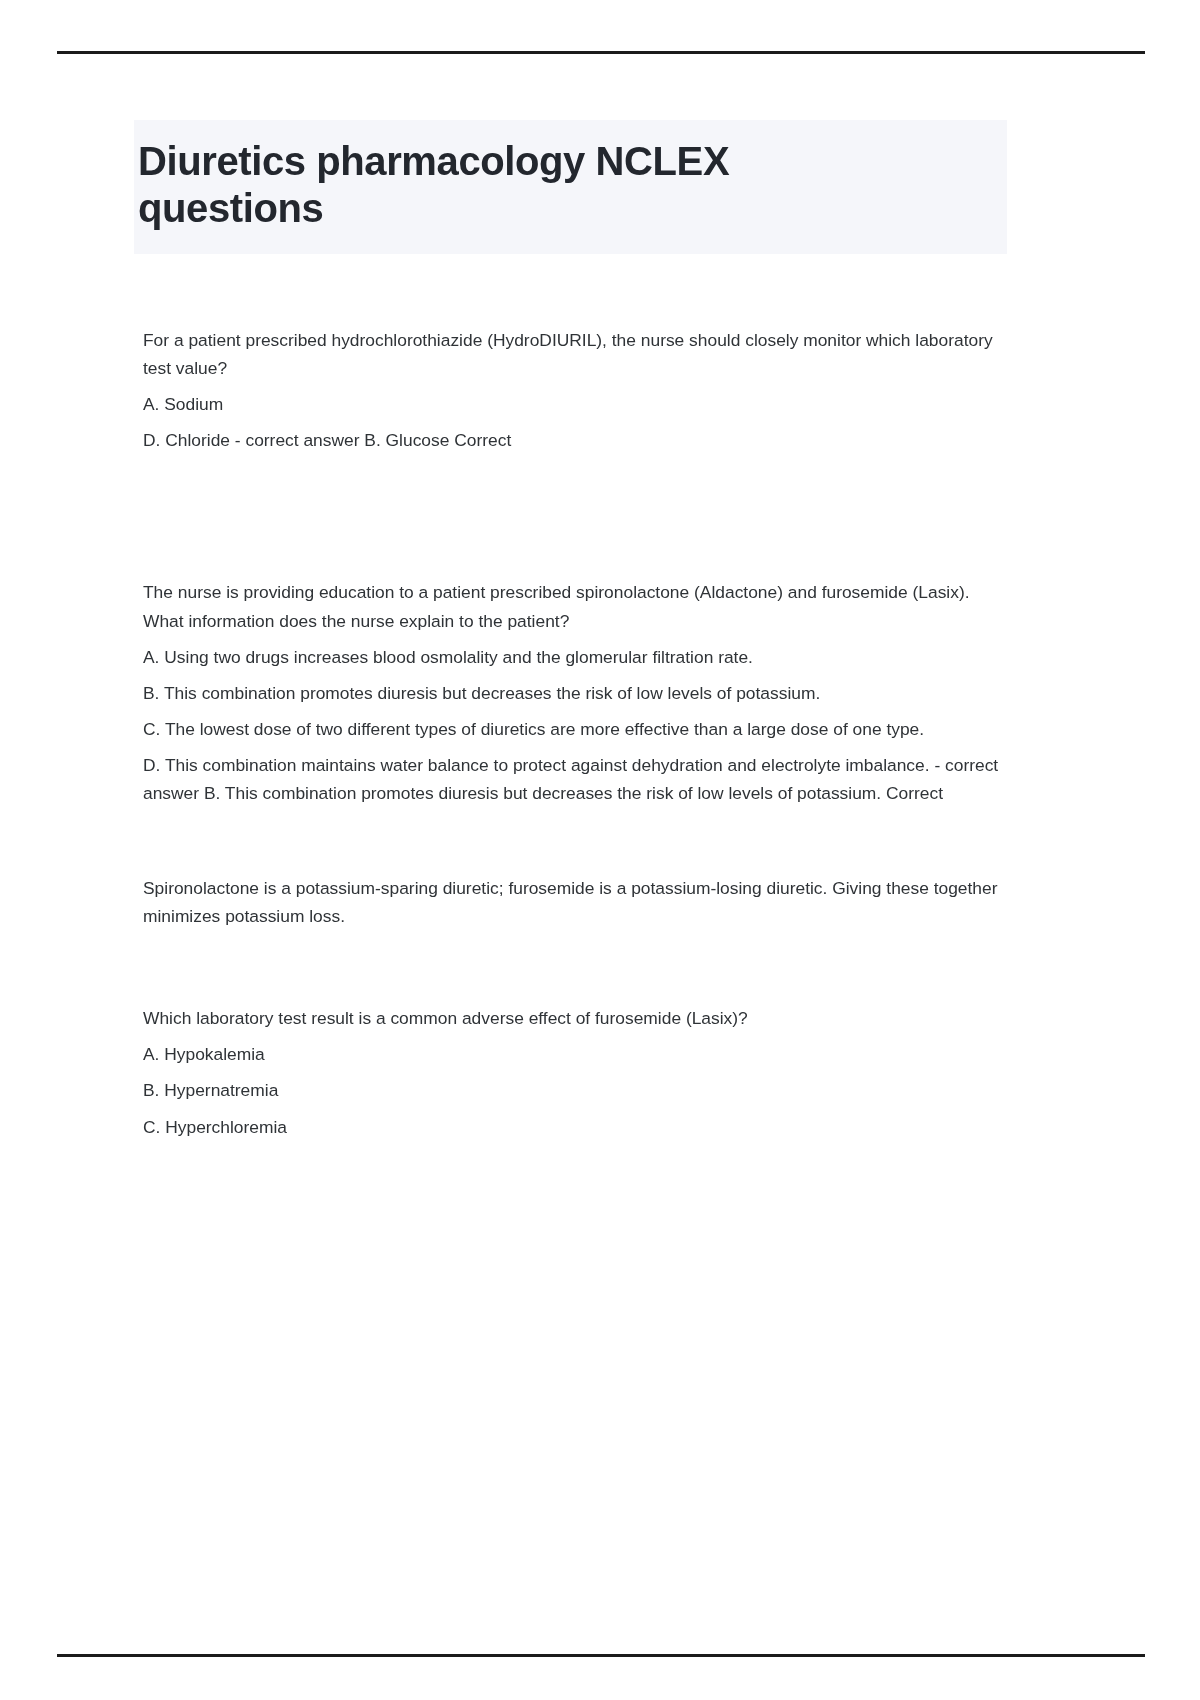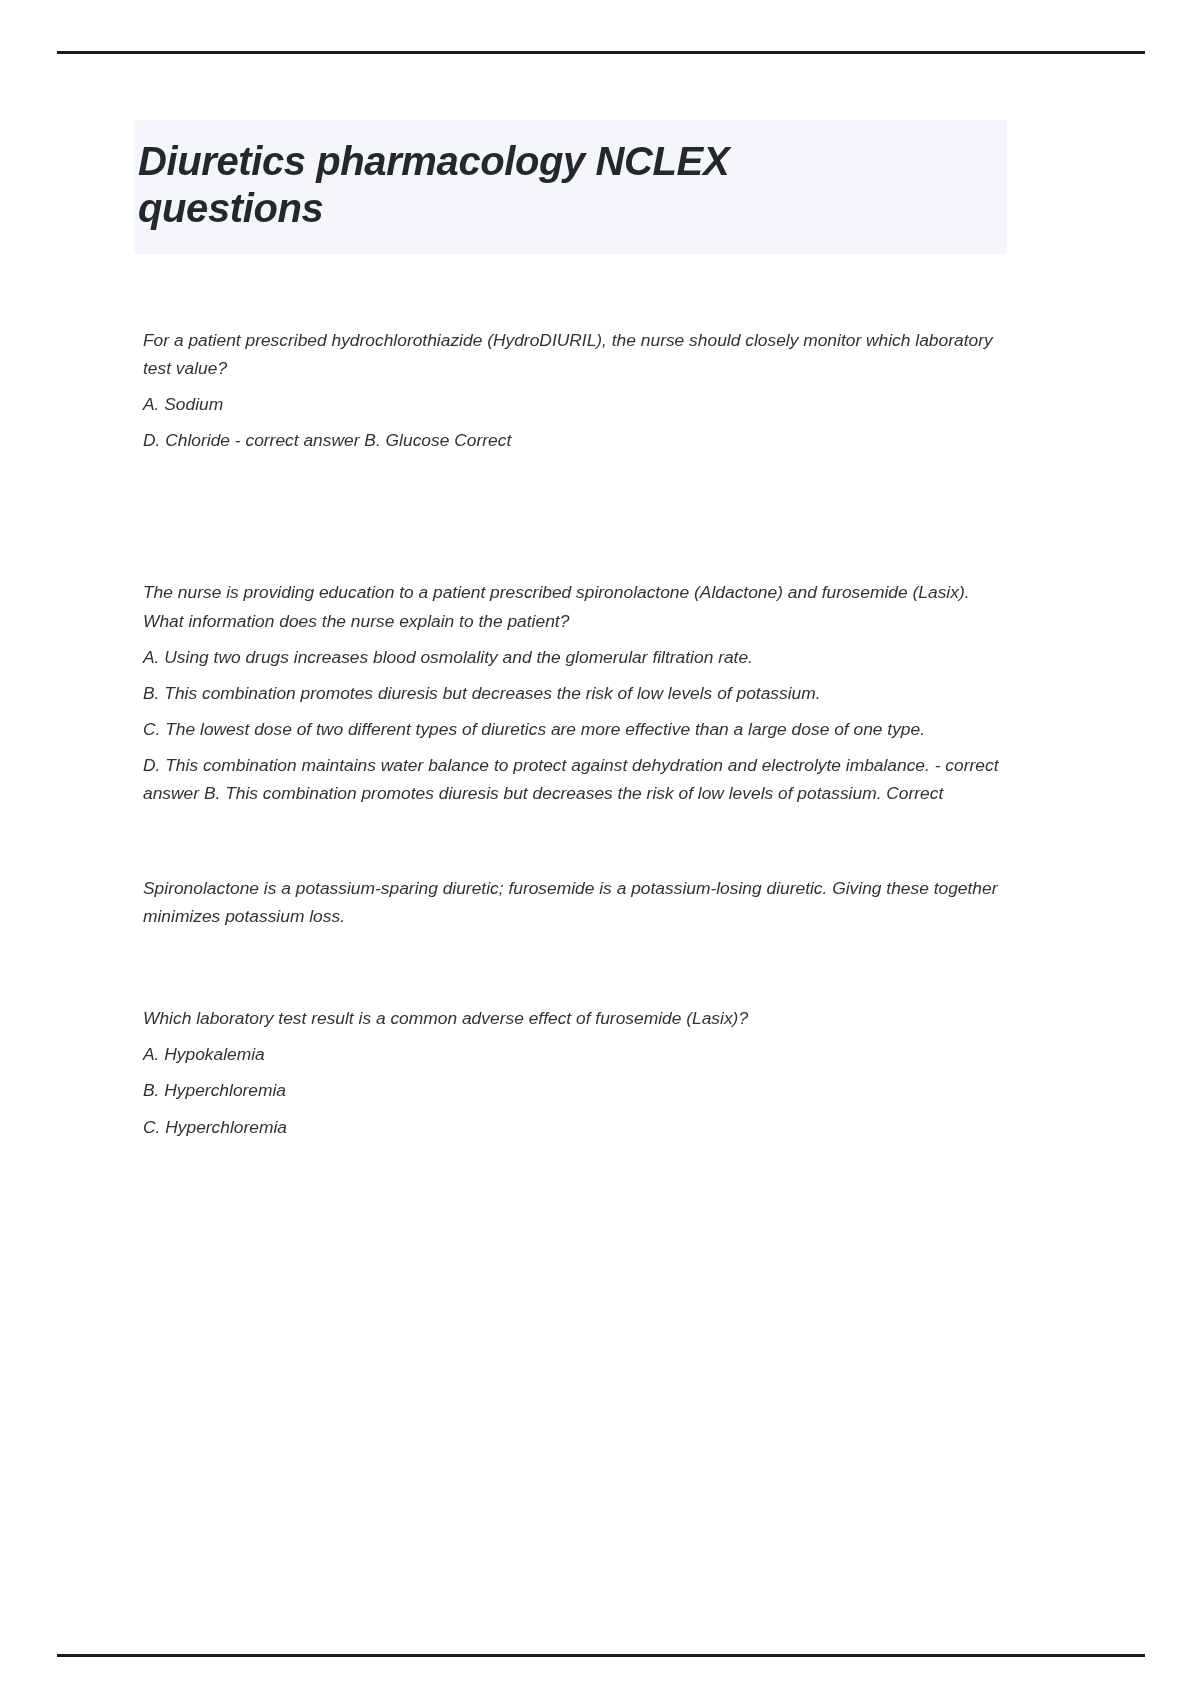--- a/index.html
+++ b/index.html
@@ -16,21 +16,20 @@
     -webkit-font-smoothing: antialiased;
   }
 
   .page {
     position: absolute;
     left: 0;
     top: 0;
     width: 1200px;
     height: 1700px;
     overflow: hidden;
-    font-style: italic;
   }
 
   
   .rule {
     position: absolute;
     left: 57px;
     width: 1088px;
     height: 3px;
     background: #1b1b1b;
   }
@@ -134,21 +133,21 @@
 
       <div class="block-gap"></div>
 
       <p class="para explain">Spironolactone is a potassium-sparing diuretic; furosemide is a potassium-losing diuretic. Giving these together minimizes potassium loss.</p>
 
       <div class="block-gap"></div>
 
       <div>
         <p class="para q-stem">Which laboratory test result is a common adverse effect of furosemide (Lasix)?</p>
         <p class="para q-option">A. Hypokalemia</p>
-        <p class="para q-option">B. Hyperchloremia</p>
+        <p class="para q-option">B. Hypernatremia</p>
         <p class="para q-option last">C. Hyperchloremia</p>
       </div>
 
     </div>
   </div>
 
   <div class="rule rule-bottom"></div>
 
 </div>
 

